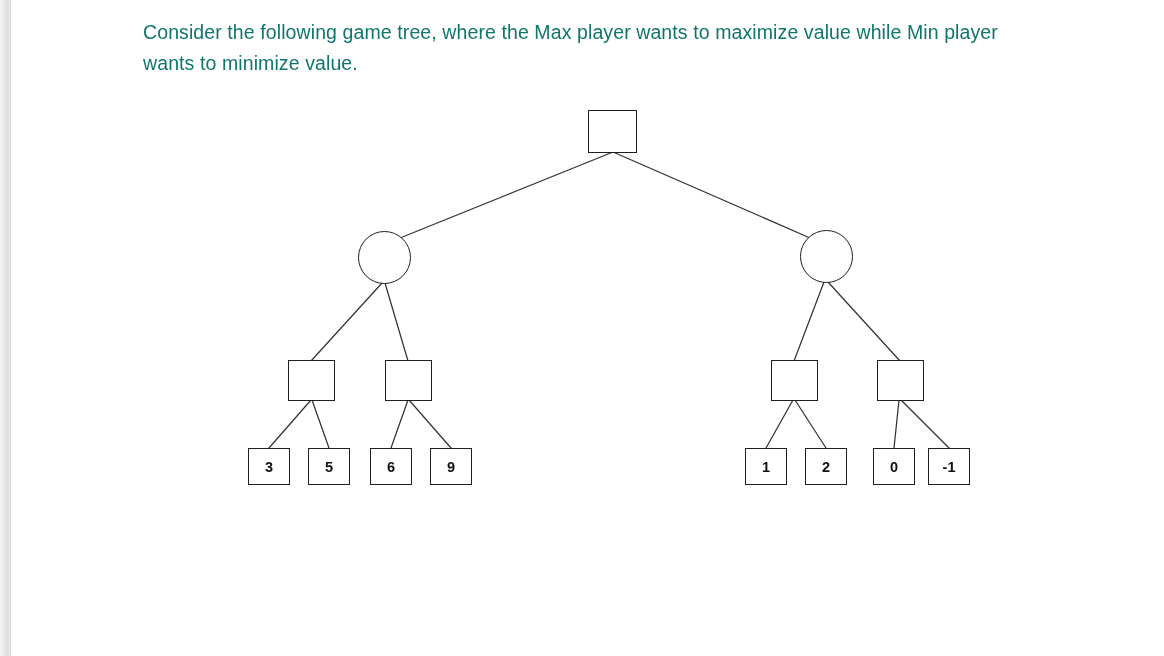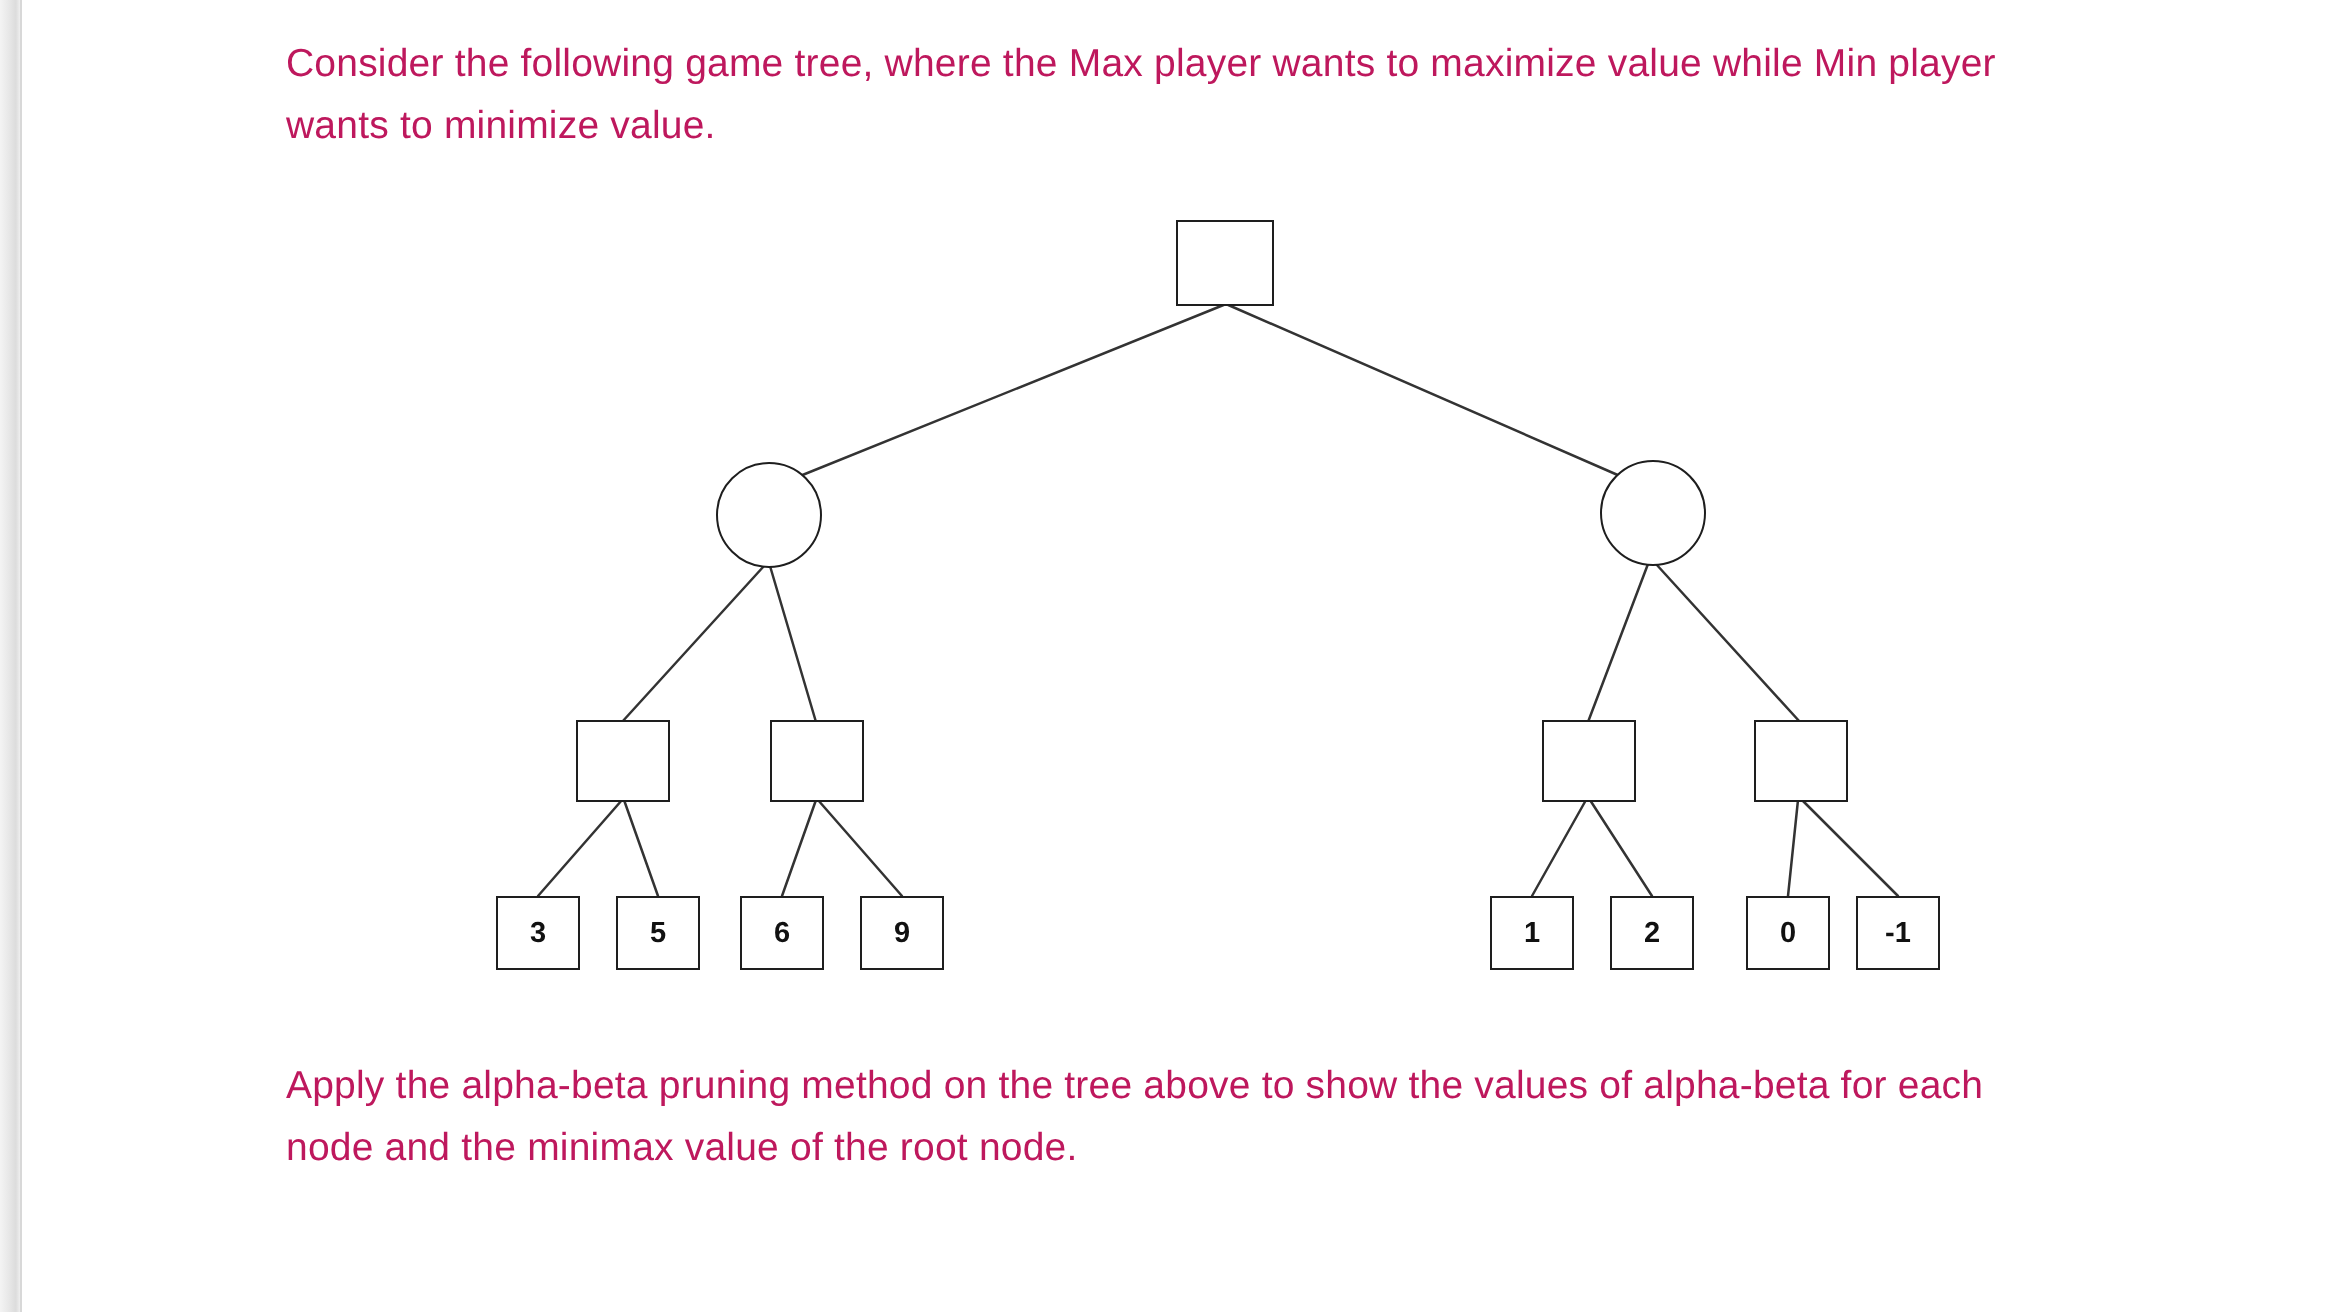--- a/index.html
+++ b/index.html
@@ -28,21 +28,21 @@
   }
   #left-rule {
     position: absolute;
     left: 10px; top: 0;
     width: 1px; height: 656px;
     background: #d8d8d8;
   }
 
   .prose {
     position: absolute;
-    color: #be185d;
+    color: #0f766e;
     font-size: 19.5px;
     line-height: 31px;
     letter-spacing: 0.1px;
     white-space: pre-line;
   }
   #intro-text { left: 143px; top: 17px; width: 905px; }
   #outro-text { left: 143px; top: 528px; width: 880px; }
 
   #tree-canvas {
     position: absolute;
@@ -145,15 +145,14 @@
   <div class="node square leaf" style="left:805px; top:448px; width:42px; height:37px;">
     <span>2</span>
   </div>
   <div class="node square leaf" style="left:873px; top:448px; width:42px; height:37px;">
     <span>0</span>
   </div>
   <div class="node square leaf" style="left:928px; top:448px; width:42px; height:37px;">
     <span>-1</span>
   </div>
 
-  <div class="prose" id="outro-text">Apply the alpha-beta pruning method on the tree above to show the values of alpha-beta for each node and the minimax value of the root node.</div>
 
 </div>
 
 </body></html>

